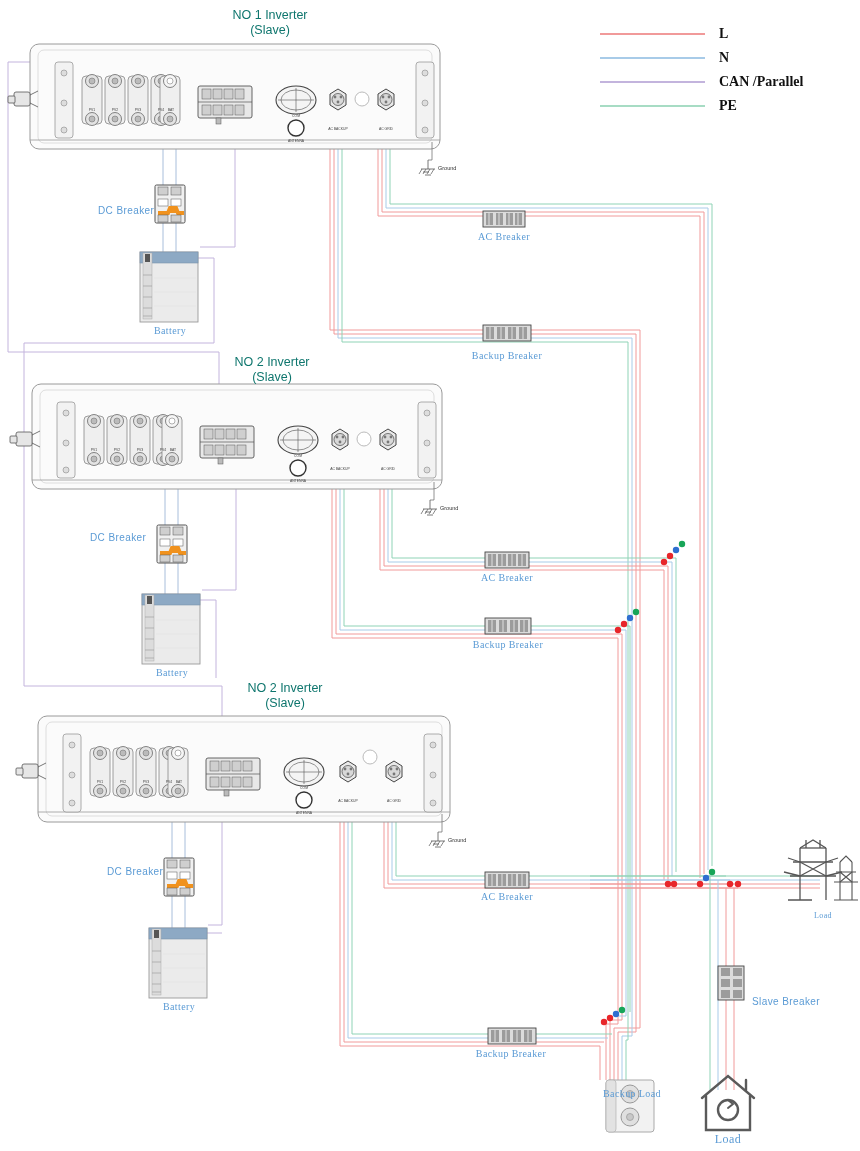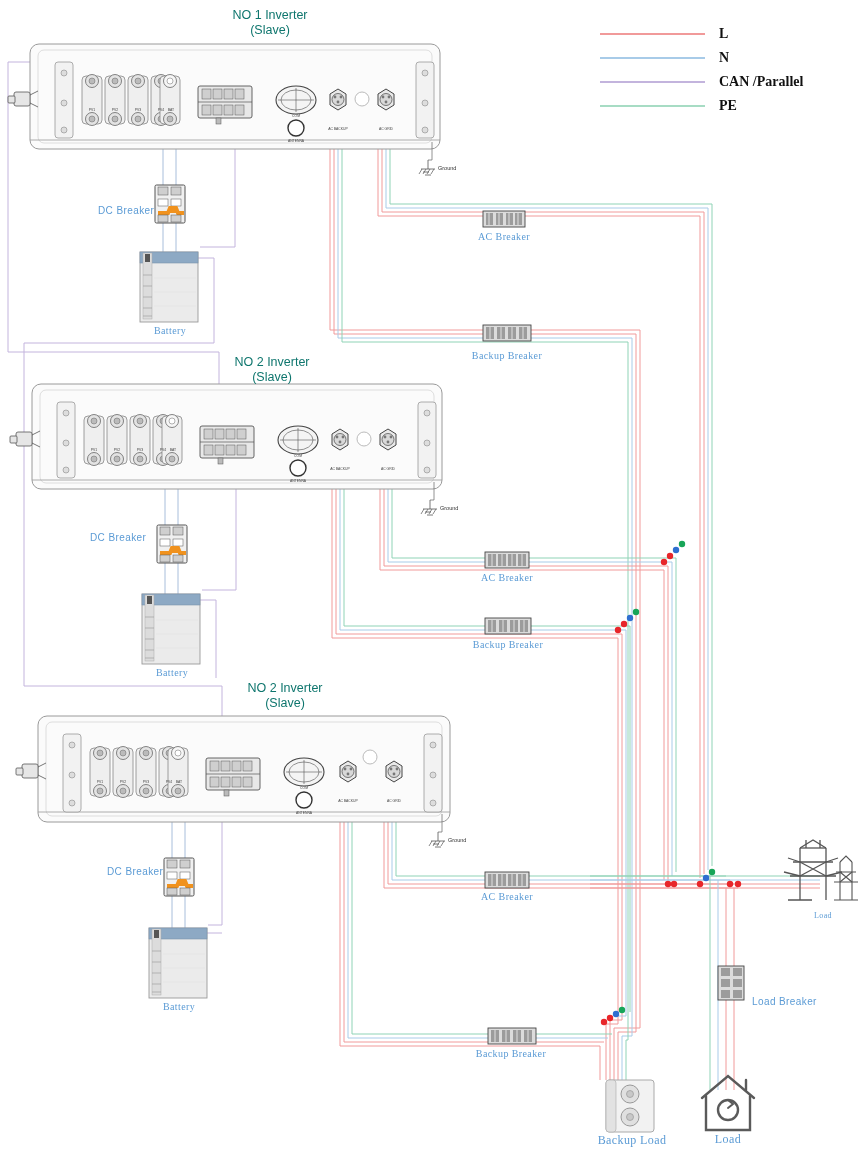--- a/index.html
+++ b/index.html
@@ -750,17 +750,17 @@
   <div class="lbl c" style="left:172px;top:667px;">Battery</div>
   <div class="lbl c" style="left:507px;top:572px;">AC Breaker</div>
   <div class="lbl c" style="left:508px;top:639px;">Backup Breaker</div>
 
   <div class="lbl" style="left:107px;top:866px;">DC Breaker</div>
   <div class="lbl c" style="left:179px;top:1001px;">Battery</div>
   <div class="lbl c" style="left:507px;top:891px;">AC Breaker</div>
   <div class="lbl c" style="left:511px;top:1048px;">Backup Breaker</div>
 
   <div class="lbl c" style="left:823px;top:911px;font-size:8px;">Load</div>
-  <div class="lbl" style="left:752px;top:996px;">Load Breaker</div>
-  <div class="lbl c" style="left:632px;top:1133px;font-size:12px;">Backup Load</div>
+  <div class="lbl" style="left:752px;top:996px;">Slave Breaker</div>
+  <div class="lbl c" style="left:632px;top:1088px;font-size:10px;">Backup Load</div>
   <div class="lbl c" style="left:728px;top:1132px;font-size:12px;">Load</div>
 
 </div>
 
 </body></html>

